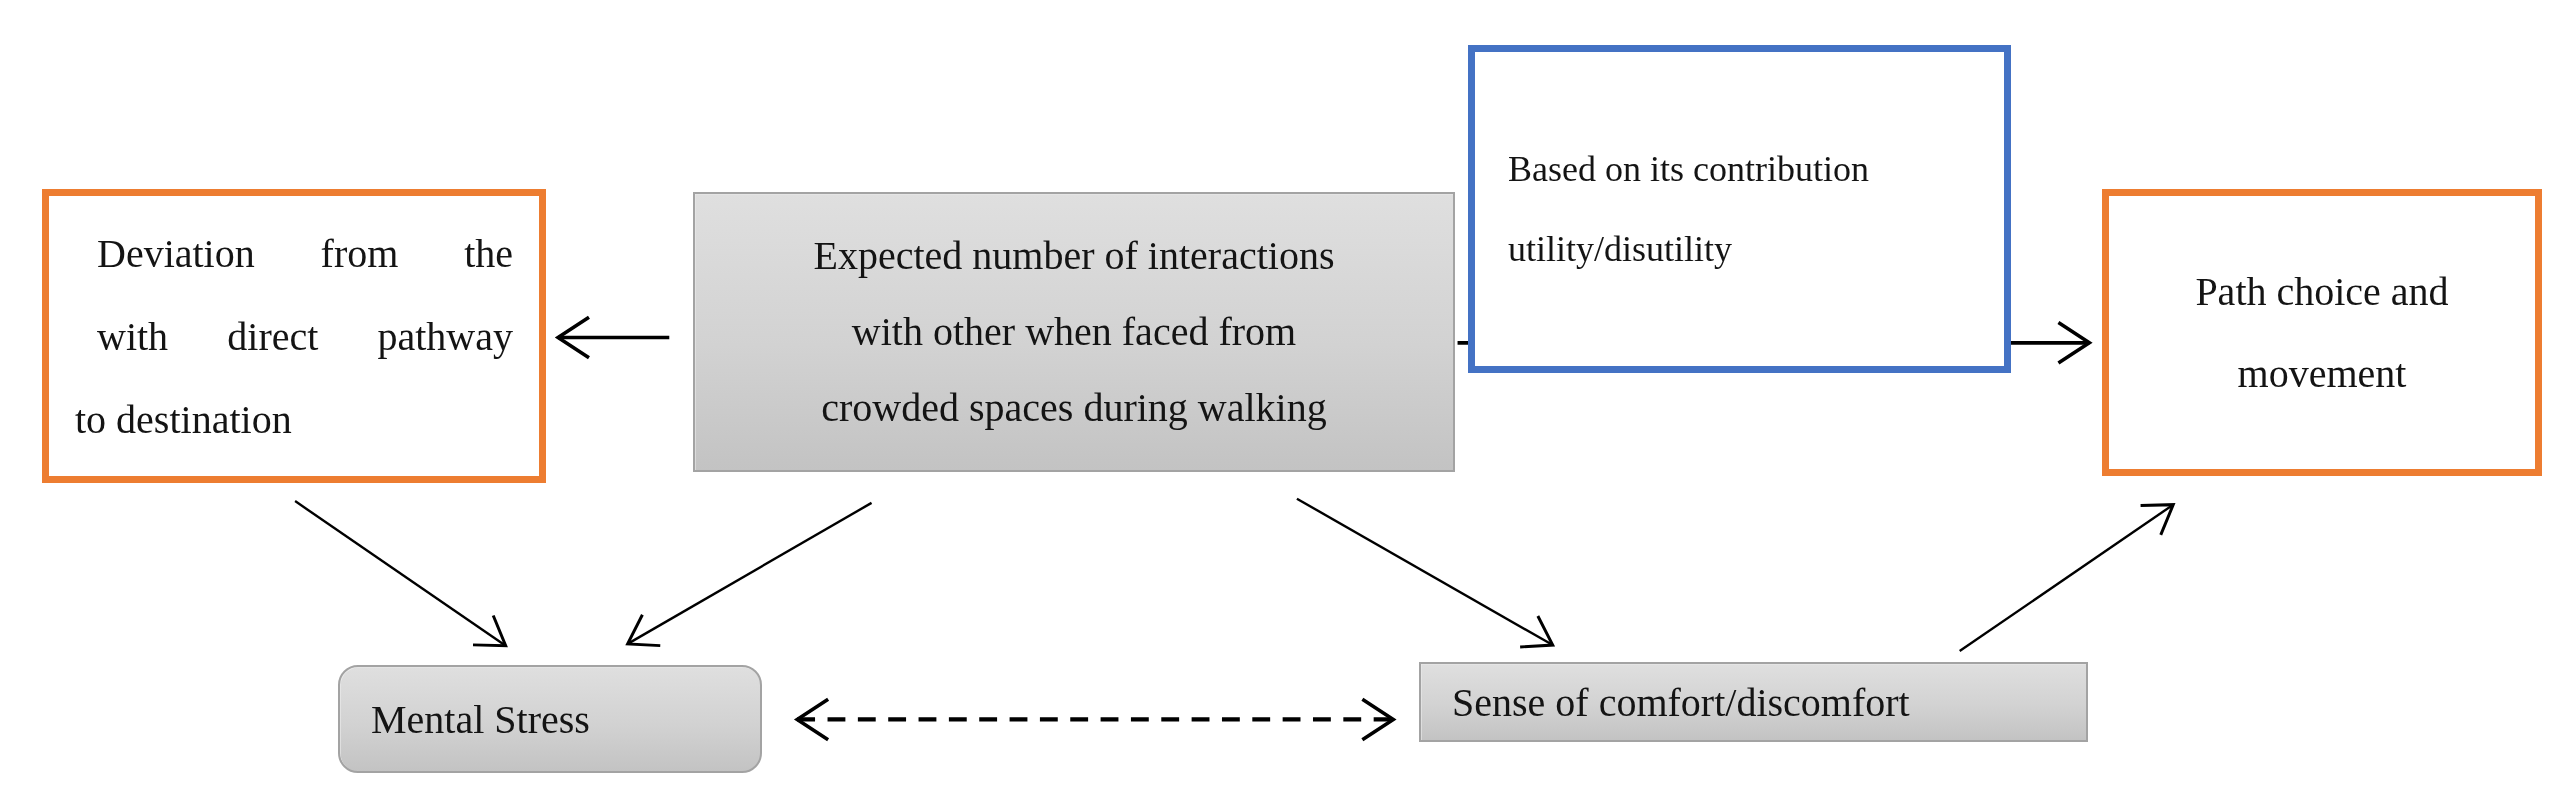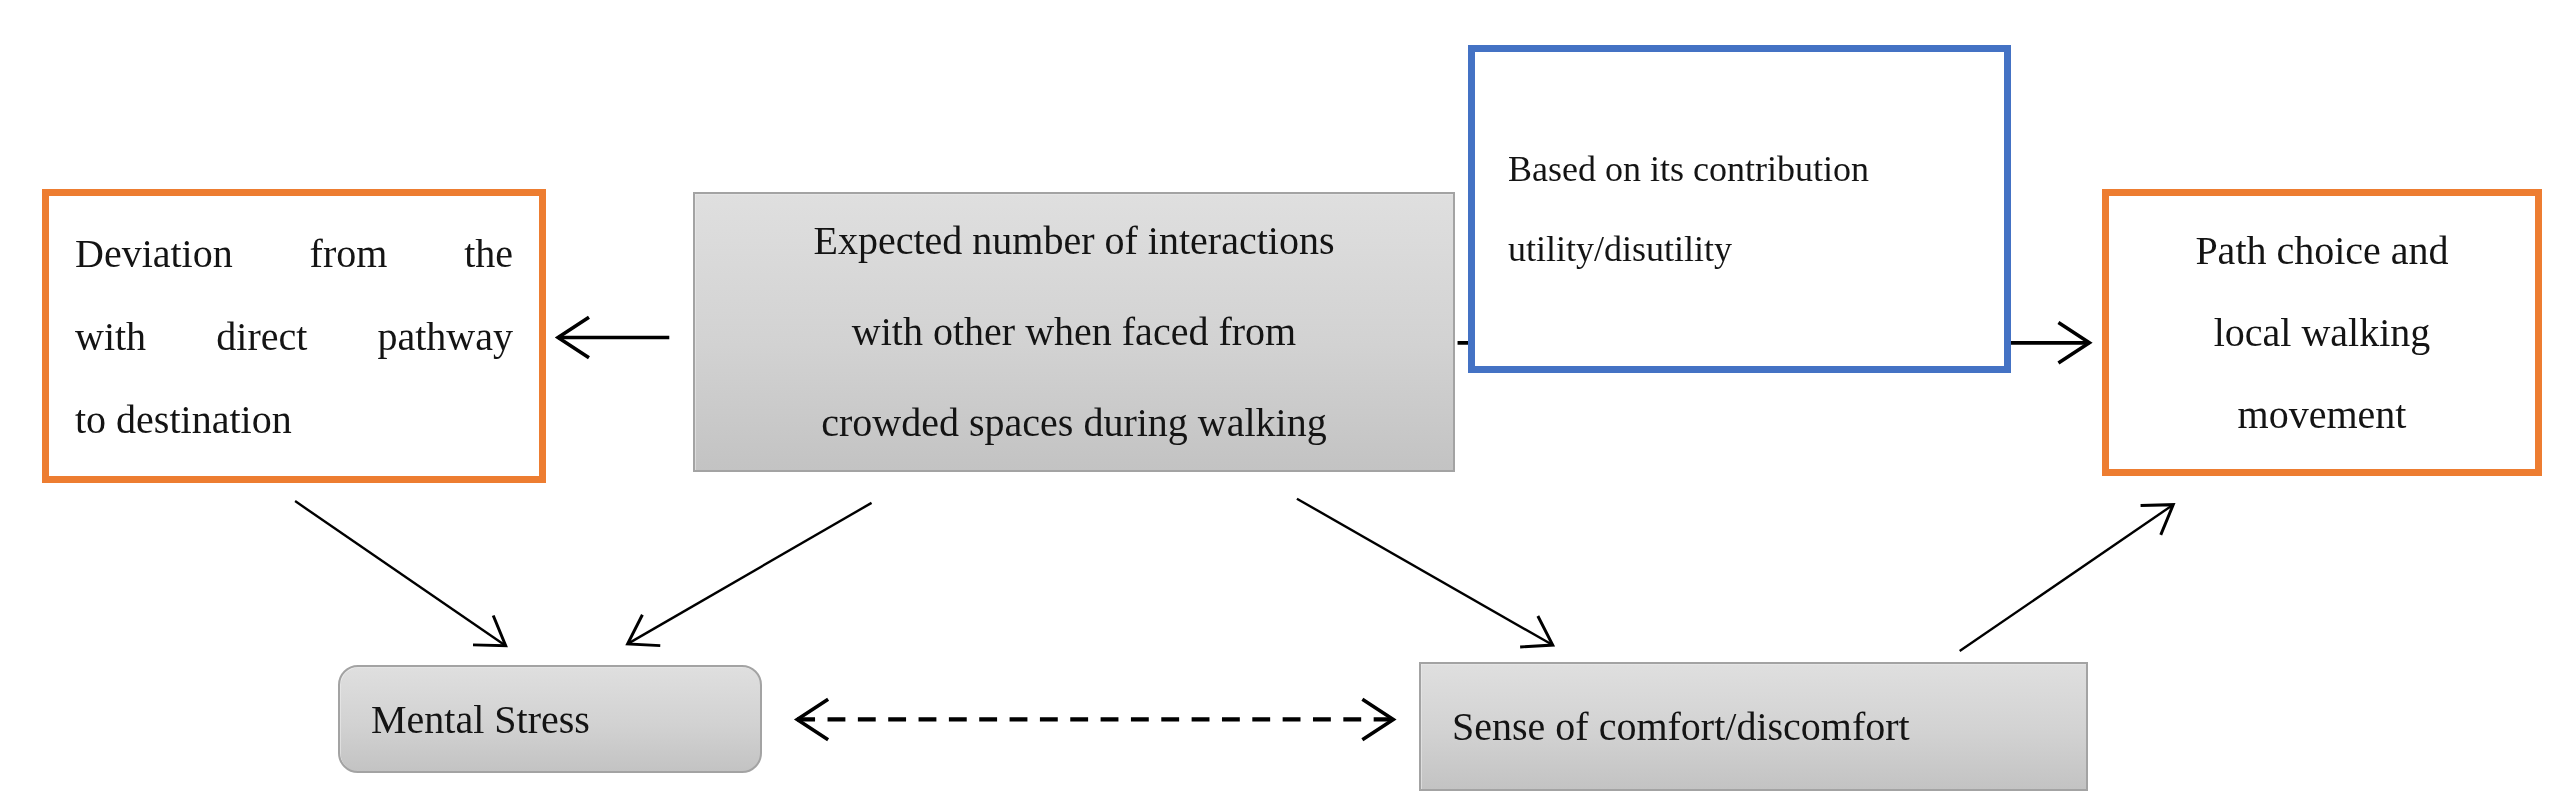--- a/index.html
+++ b/index.html
@@ -29,32 +29,32 @@
   .outline-blue {
     border: 7.7px solid #4472C4;
     background: #ffffff;
   }
 
   
   .gray {
     border: 2.4px solid #a3a3a3;
     background: linear-gradient(180deg, #dfdfdf 0%, #d2d2d2 55%, #c3c3c3 100%);
     box-shadow: inset 0.6px 0.6px 0 #ececec;
-    gap: 15px;
   }
 
   
   #deviation-box {
     left: 42px; top: 189px; width: 504px; height: 294px;
     padding: 0 26px;
     font-size: 40px; line-height: 83px;
   }
   #deviation-box .line.justify {
     text-align: justify;
     text-align-last: justify;
+    margin-left: 22px;
   }
 
   #expected-box {
     left: 693px; top: 192px; width: 762px; height: 280px;
     font-size: 40px; line-height: 76px;
     text-align: center;
   }
 
   #contribution-box {
     left: 1468px; top: 45px; width: 543px; height: 328px;
@@ -71,21 +71,21 @@
   }
 
   #mental-stress-box {
     left: 338px; top: 665px; width: 424px; height: 108px;
     padding-left: 31px;
     font-size: 40px;
     border-radius: 20px;
   }
 
   #comfort-box {
-    left: 1419px; top: 662px; width: 669px; height: 129px;
+    left: 1419px; top: 662px; width: 669px; height: 80px;
     padding-left: 31px;
     font-size: 40px;
   }
 
   #arrow-layer {
     position: absolute;
     left: 0; top: 0;
     width: 2576px; height: 813px;
     pointer-events: none;
   }
@@ -132,21 +132,20 @@
     <div class="line">crowded spaces during walking</div>
   </div>
 
   <div class="box outline-blue" id="contribution-box">
     <div class="line">Based on its contribution</div>
     <div class="line">utility/disutility</div>
   </div>
 
   <div class="box outline-orange" id="path-choice-box">
     <div class="line">Path choice and</div>
-    <div class="line">local walking</div>
     <div class="line">movement</div>
   </div>
 
   <div class="box gray" id="mental-stress-box">
     <div class="line">Mental Stress</div>
   </div>
 
   <div class="box gray" id="comfort-box">
     <div class="line">Sense of comfort/discomfort</div>
   </div>

